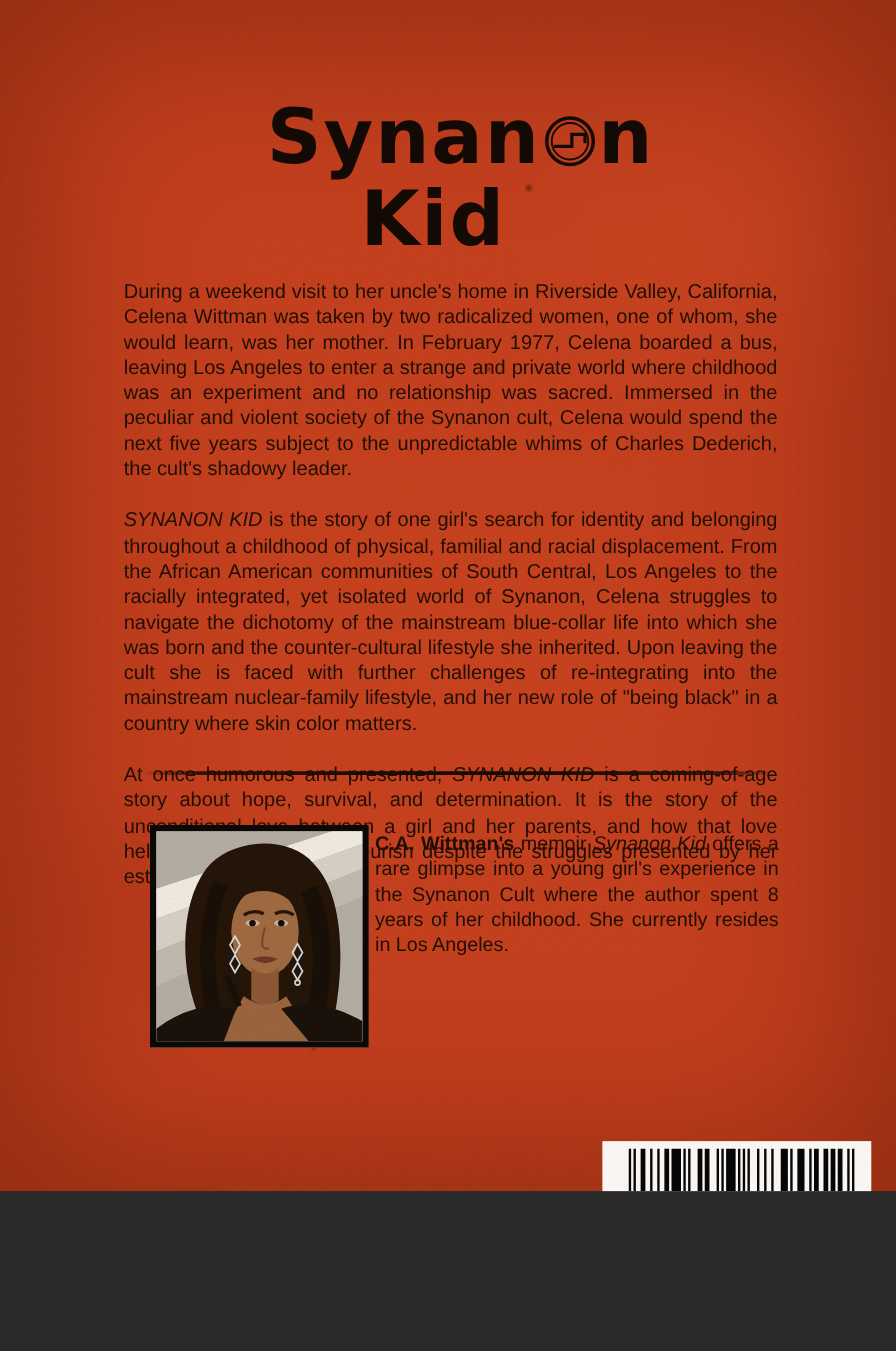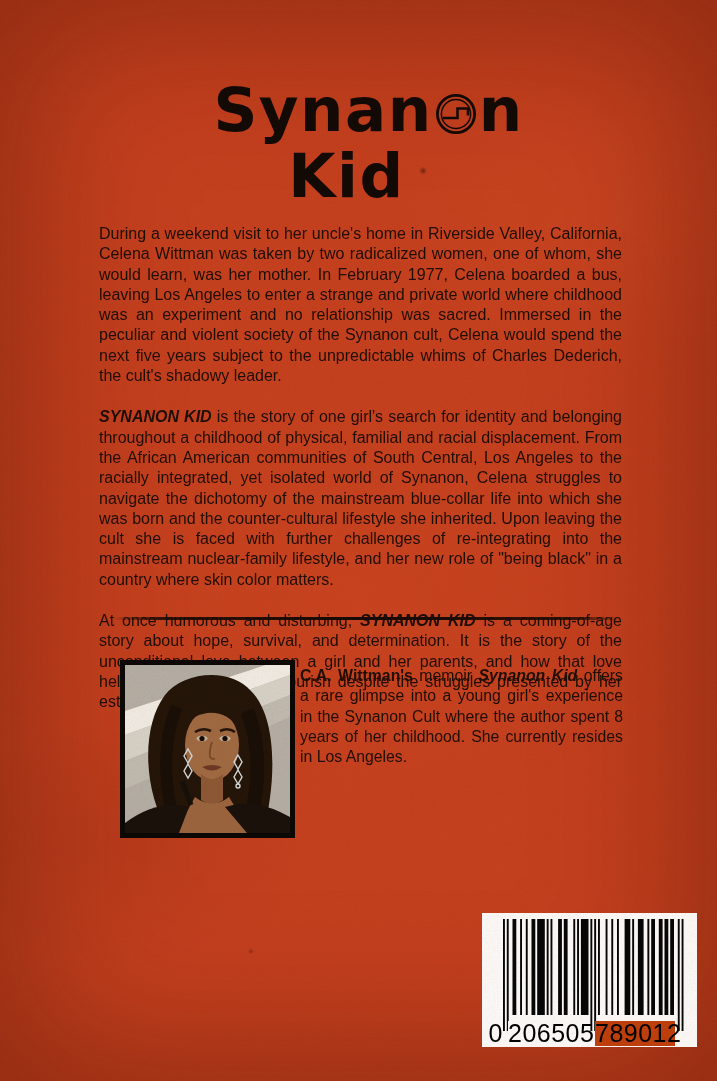--- a/index.html
+++ b/index.html
@@ -1,17 +1,17 @@
 <!DOCTYPE html>
 <html><head>
 <meta charset="utf-8">
 <style>
   html,body{margin:0;padding:0;background:#2a2a2a;}
   .cover{
-    position:relative; width:717px; height:1081px; overflow:hidden;
+    position:relative; width:717px; height:953px; overflow:hidden;
     font-family:"Liberation Sans", sans-serif;
     background:
       radial-gradient(circle 3px at 59% 15.8%, rgba(45,12,2,.55), rgba(45,12,2,0) 4px),
       radial-gradient(circle 2px at 54.5% 31%, rgba(45,12,2,.45), rgba(45,12,2,0) 3px),
       radial-gradient(circle 2px at 35% 88%, rgba(45,12,2,.35), rgba(45,12,2,0) 3px),
       radial-gradient(ellipse 260px 180px at 18% 78%, rgba(90,20,4,.10), rgba(90,20,4,0) 70%),
       radial-gradient(ellipse 300px 220px at 85% 20%, rgba(255,120,60,.08), rgba(255,120,60,0) 70%),
       radial-gradient(ellipse 340px 260px at 50% 55%, rgba(255,110,50,.06), rgba(255,110,50,0) 75%),
       #c8421f;
     box-shadow: inset 0 0 150px 25px rgba(78,16,2,.42);
@@ -23,21 +23,21 @@
   .t1{font-family:"DejaVu Sans", sans-serif; font-weight:bold; font-size:61px; line-height:68px;
       letter-spacing:1.5px; transform:translateX(10px); white-space:nowrap;}
   .t2{font-family:"DejaVu Sans", sans-serif; font-weight:bold; font-size:61px; line-height:64px;
       letter-spacing:1.5px; transform:translateX(-12px);}
   .logo-o{vertical-align:-4px; margin:0 2px;}
 
   
   .synopsis{position:absolute; left:99px; top:224px; width:523px;
     color:#200e04; font-size:16px; line-height:20.3px; text-align:justify;}
   .synopsis p{margin:0 0 21px 0;}
-  .bi{font-weight:bold; font-style:italic;}
+  .bi{font-weight:normal; font-style:italic;}
 
   
   .divider{position:absolute; left:113px; top:617px; width:509px; height:3px; border-radius:2px;
     background:linear-gradient(90deg, rgba(24,10,4,0) 0%, rgba(24,10,4,.85) 9%,
       #180a04 45%, #180a04 62%, rgba(24,10,4,.8) 91%, rgba(24,10,4,0) 100%);}
 
   
   .photo{position:absolute; left:120px; top:660px; width:165px; height:168px;
     border:5px solid #0c0806; background:#b6b2a9;}
   .photo svg{display:block;}
@@ -66,21 +66,21 @@
         <circle cx="0" cy="0" r="18.6" fill="none" stroke="#140a05" stroke-width="2.8"></circle>
         <circle cx="0" cy="0" r="14.6" fill="none" stroke="#140a05" stroke-width="1.5"></circle>
         <path d="M -13 4 H 1.5 V -5.5 H 12 V 1.5" fill="none" stroke="#140a05" stroke-width="2.6"></path>
       </svg><span>n</span></div>
     <div class="t2">Kid</div>
   </header>
 
   <main class="synopsis">
     <p><span>During a weekend visit to her uncle's home in Riverside Valley, California, Celena Wittman was taken by two radicalized women, one of whom, she would learn, was her mother. In February 1977, Celena boarded a bus, leaving Los Angeles to enter a strange and private world where childhood was an experiment and no relationship was sacred. Immersed in the peculiar and violent society of the Synanon cult, Celena would spend the next five years subject to the unpredictable whims of Charles Dederich, the cult's shadowy leader.</span></p>
     <p><span class="bi">SYNANON KID</span><span> is the story of one girl's search for identity and belonging throughout a childhood of physical, familial and racial displacement. From the African American communities of South Central, Los Angeles to the racially integrated, yet isolated world of Synanon, Celena struggles to navigate the dichotomy of the mainstream blue-collar life into which she was born and the counter-cultural lifestyle she inherited. Upon leaving the cult she is faced with further challenges of re-integrating into the mainstream nuclear-family lifestyle, and her new role of "being black" in a country where skin color matters.</span></p>
-    <p><span>At once humorous and disturbing, </span><span class="bi">SYNANON KID</span><span> is a coming-of-age story about hope, survival, and determination. It is the story of the unconditional love between a girl and her parents, and how that love helped her to grow and flourish despite the struggles presented by her estranged youth.</span></p>
+    <p><span>At once humorous and presented, </span><span class="bi">SYNANON KID</span><span> is a coming-of-age story about hope, survival, and determination. It is the story of the unconditional love between a girl and her parents, and how that love helped her to grow and flourish despite the struggles presented by her estranged youth.</span></p>
   </main>
 
   <div class="divider"></div>
 
   <section>
     <div class="photo" role="img" aria-label="Portrait of the author: woman with long dark curly hair, dangling earrings, dark top, light wall background">
       <svg width="165" height="168" viewBox="0 0 165 168">
         <rect width="165" height="168" fill="#b6b2a9"></rect>
         <polygon points="0,46 165,-8 165,10 0,70" fill="#f3f1ea"></polygon>
         <polygon points="0,70 165,10 165,30 0,96" fill="#d9d6cd"></polygon>

